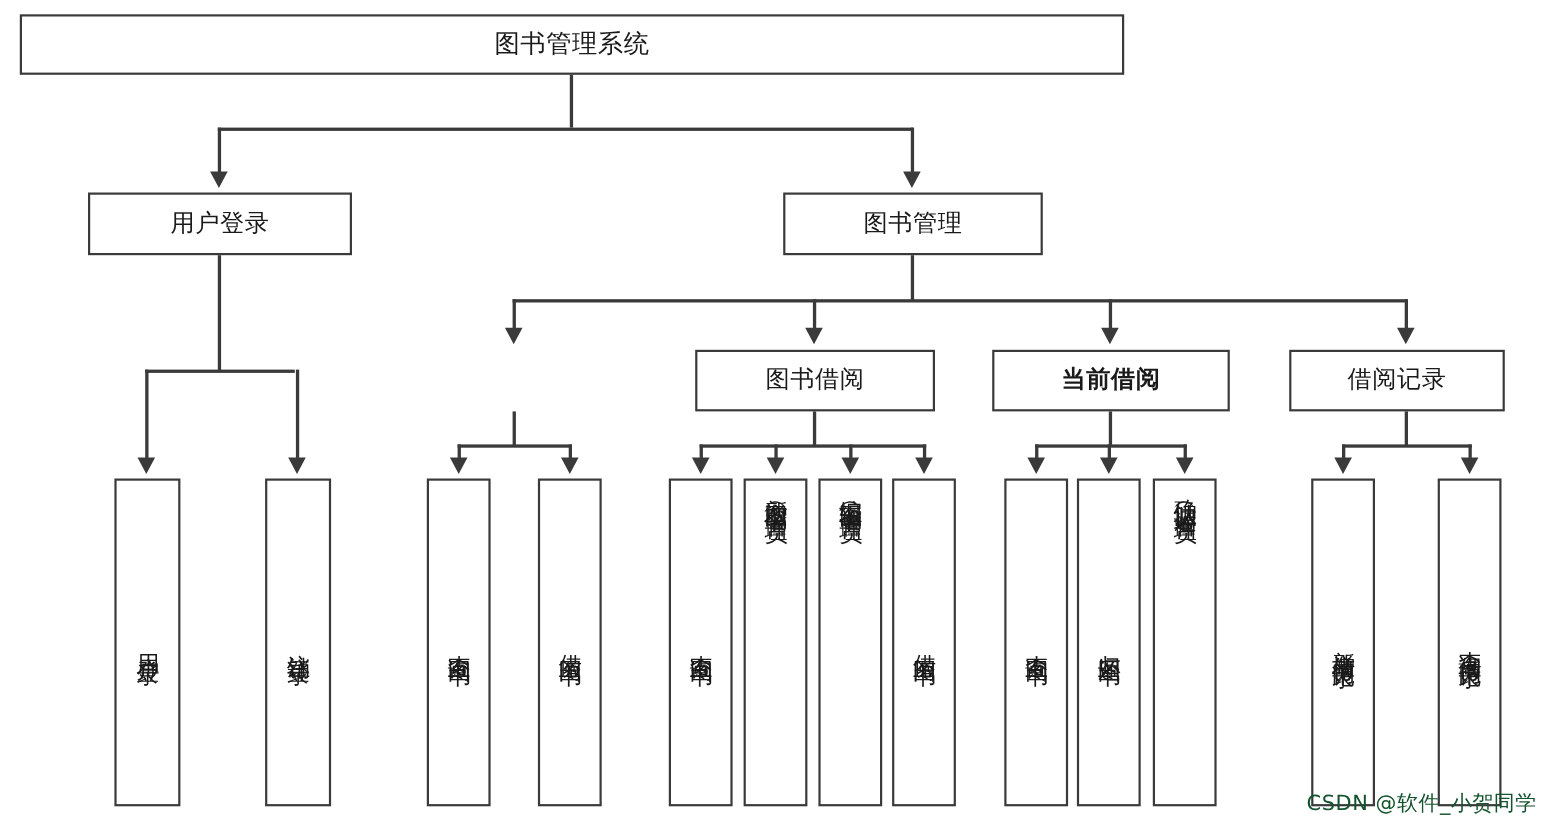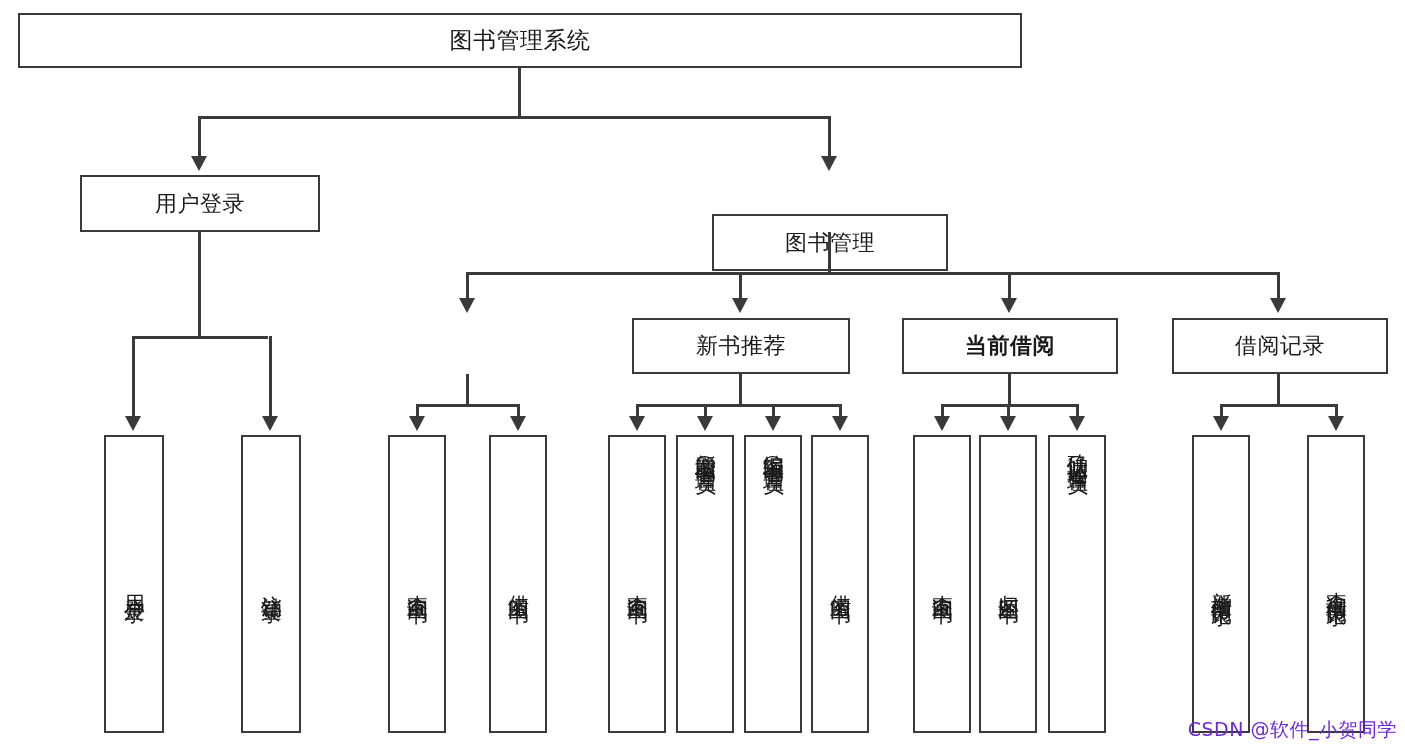--- a/index.html
+++ b/index.html
@@ -74,21 +74,21 @@
     border-left:8px solid transparent;
     border-right:8px solid transparent;
     border-top:15px solid #3a3a3a;
   }
   
   #watermark{
     position:absolute;
     right:8px;
     bottom:4px;
     font-size:19px;
-    color:#6d28d9;
+    color:#14532d;
     white-space:nowrap;
     font-family:"DejaVu Sans","Liberation Sans",sans-serif;
     letter-spacing:0.5px;
   }
 </style>
 </head>
 <body>
 
 <div id="canvas">
 
@@ -101,21 +101,21 @@
   <div class="hline" style="left:198px;top:116px;width:632px;height:3px;"></div>
 
   <div class="vline" style="left:198px;top:116px;width:3px;height:42px;"></div>
   <div class="arrow" style="left:191px;top:156px;"></div>
   <div class="vline" style="left:828px;top:116px;width:3px;height:42px;"></div>
   <div class="arrow" style="left:821px;top:156px;"></div>
 
   <div class="node h" style="left:80px;top:175px;width:240px;height:57px;">
     <span class="label">用户登录</span>
   </div>
-  <div class="node h" style="left:712px;top:175px;width:236px;height:57px;margin-top:39px;">
+  <div class="node h" style="left:712px;top:175px;width:236px;height:57px;">
     <span class="label">图书管理</span>
   </div>
 
   <div class="vline" style="left:198px;top:232px;width:3px;height:106px;"></div>
   <div class="hline" style="left:132px;top:336px;width:136px;height:3px;"></div>
   <div class="vline" style="left:132px;top:336px;width:3px;height:82px;"></div>
   <div class="arrow" style="left:125px;top:416px;"></div>
   <div class="vline" style="left:269px;top:336px;width:3px;height:82px;"></div>
   <div class="arrow" style="left:262px;top:416px;"></div>
 
@@ -128,26 +128,26 @@
   <div class="vline" style="left:739px;top:272px;width:3px;height:28px;"></div>
   <div class="arrow" style="left:732px;top:298px;"></div>
 
   <div class="vline" style="left:1008px;top:272px;width:3px;height:28px;"></div>
   <div class="arrow" style="left:1001px;top:298px;"></div>
 
   <div class="vline" style="left:1277px;top:272px;width:3px;height:28px;"></div>
   <div class="arrow" style="left:1270px;top:298px;"></div>
 
   <div class="node h" style="left:632px;top:318px;width:218px;height:56px;">
-    <span class="label">新书推荐</span>
+    <span class="label">图书借阅</span>
   </div>
   <div class="node h" style="left:902px;top:318px;width:216px;height:56px;font-weight:bold;">
     <span class="label">当前借阅</span>
   </div>
-  <div class="node h" style="left:1172px;top:318px;width:216px;height:56px;">
+  <div class="node h" style="left:1172px;top:318px;width:196px;height:56px;">
     <span class="label">借阅记录</span>
   </div>
 
   <div class="vline" style="left:466px;top:374px;width:3px;height:32px;"></div>
   <div class="hline" style="left:416px;top:404px;width:104px;height:3px;"></div>
   <div class="vline" style="left:416px;top:404px;width:3px;height:14px;"></div>
   <div class="arrow" style="left:409px;top:416px;"></div>
   <div class="vline" style="left:517px;top:404px;width:3px;height:14px;"></div>
   <div class="arrow" style="left:510px;top:416px;"></div>
 

